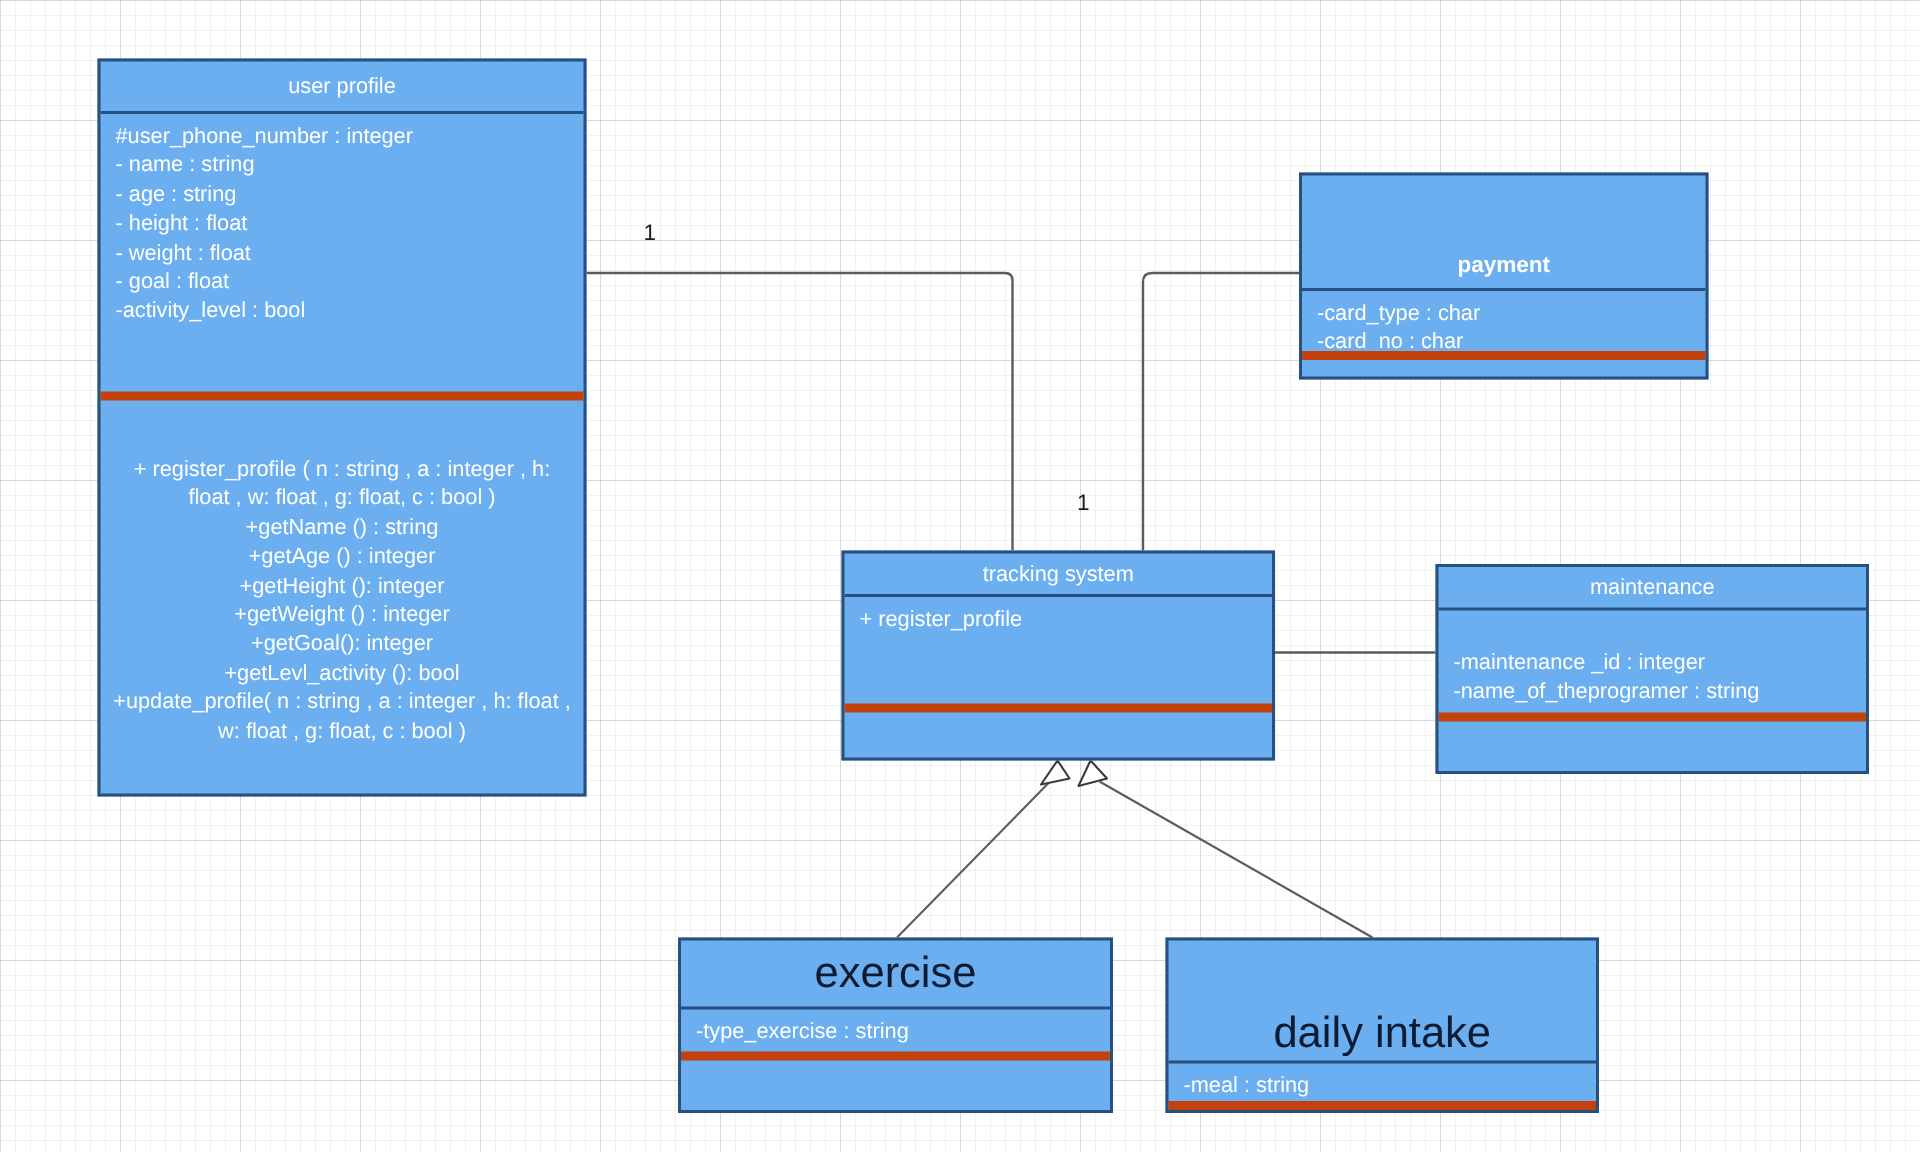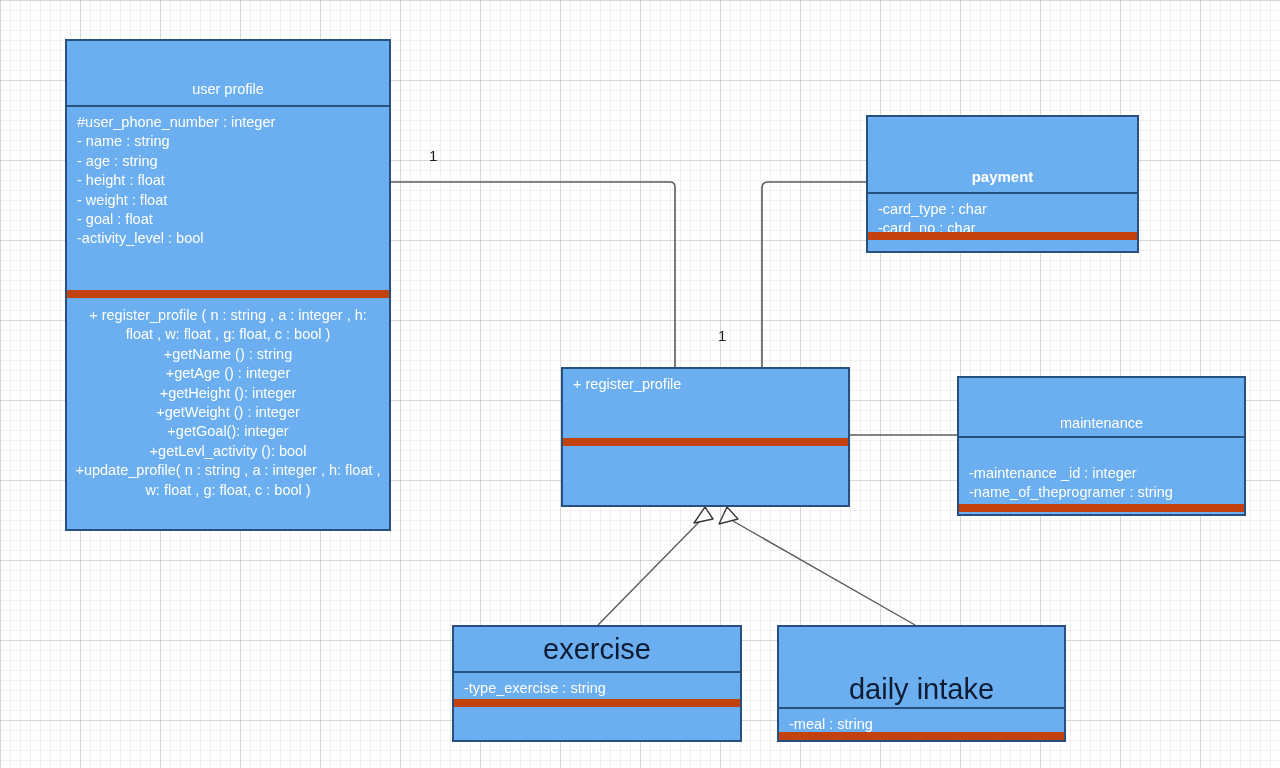--- a/index.html
+++ b/index.html
@@ -45,39 +45,38 @@
     color: #ffffff;
     text-align: center;
     display: flex;
     align-items: center;
     justify-content: center;
     border-bottom: 2px solid #27507F;
   }
   .uml-title.small {
     font-size: 14.5px;
     font-weight: normal;
-    margin-top: 31px;
   }
   .uml-title.bold {
     font-size: 15px;
     font-weight: bold;
     margin-top: 44px;
   }
   .uml-title.big-dark {
     font-size: 29px;
     font-weight: normal;
     color: #0d1b33;
   }
   .uml-compartment {
     box-sizing: border-box;
     color: #ffffff;
     font-size: 14.5px;
     line-height: 19.4px;
     padding: 6px 10px 4px 10px;
-    border-bottom: 8px solid #c2410c;
+    border-bottom: 6px solid #c2410c;
     overflow: hidden;
   }
   .uml-compartment.last {
     border-bottom: none;
   }
   .uml-compartment.centered {
     text-align: center;
     padding: 8px 6px 4px 6px;
   }
   .uml-compartment.empty {
@@ -123,21 +122,21 @@
     <div class="uml-title small" style="height:35px;">user profile</div>
     <div class="uml-compartment" style="height:191px;">
       <div class="attr-line">#user_phone_number : integer</div>
       <div class="attr-line">- name : string</div>
       <div class="attr-line">- age : string</div>
       <div class="attr-line">- height : float</div>
       <div class="attr-line">- weight : float</div>
       <div class="attr-line">- goal : float</div>
       <div class="attr-line">-activity_level : bool</div>
     </div>
-    <div class="uml-compartment centered last" style="flex:1;">
+    <div class="uml-compartment centered last" style="flex:1;margin-top:29px;">
       <div class="op-line wrapping" style="padding:0 14px;">+ register_profile ( n : string , a : integer , h: float , w: float , g: float, c : bool )</div>
       <div class="op-line">+getName () : string</div>
       <div class="op-line">+getAge () : integer</div>
       <div class="op-line">+getHeight (): integer</div>
       <div class="op-line">+getWeight () : integer</div>
       <div class="op-line">+getGoal(): integer</div>
       <div class="op-line">+getLevl_activity (): bool</div>
       <div class="op-line wrapping" style="padding:0 2px;">+update_profile( n : string , a : integer , h: float , w: float , g: float, c : bool )</div>
     </div>
   </div>
@@ -145,20 +144,21 @@
   <div class="uml-class" style="left:866px; top:115px; width:273px; height:138px;">
     <div class="uml-title bold" style="height:33px;">payment</div>
     <div class="uml-compartment" style="height:46px;">
       <div class="attr-line">-card_type : char</div>
       <div class="attr-line">-card_no : char</div>
     </div>
     <div class="uml-compartment empty last" style="flex:1;"></div>
   </div>
 
   <div class="uml-class" style="left:561px; top:367px; width:289px; height:140px;">
+    <div class="uml-title small" style="height:29px;">tracking system</div>
     <div class="uml-compartment" style="height:77px;">
       <div class="attr-line">+ register_profile</div>
     </div>
     <div class="uml-compartment empty last" style="flex:1;"></div>
   </div>
 
   <div class="uml-class" style="left:957px; top:376px; width:289px; height:140px;">
     <div class="uml-title small" style="height:29px;">maintenance</div>
     <div class="uml-compartment" style="height:54px;margin-top:20px;">
       <div class="attr-line">-maintenance _id : integer</div>

